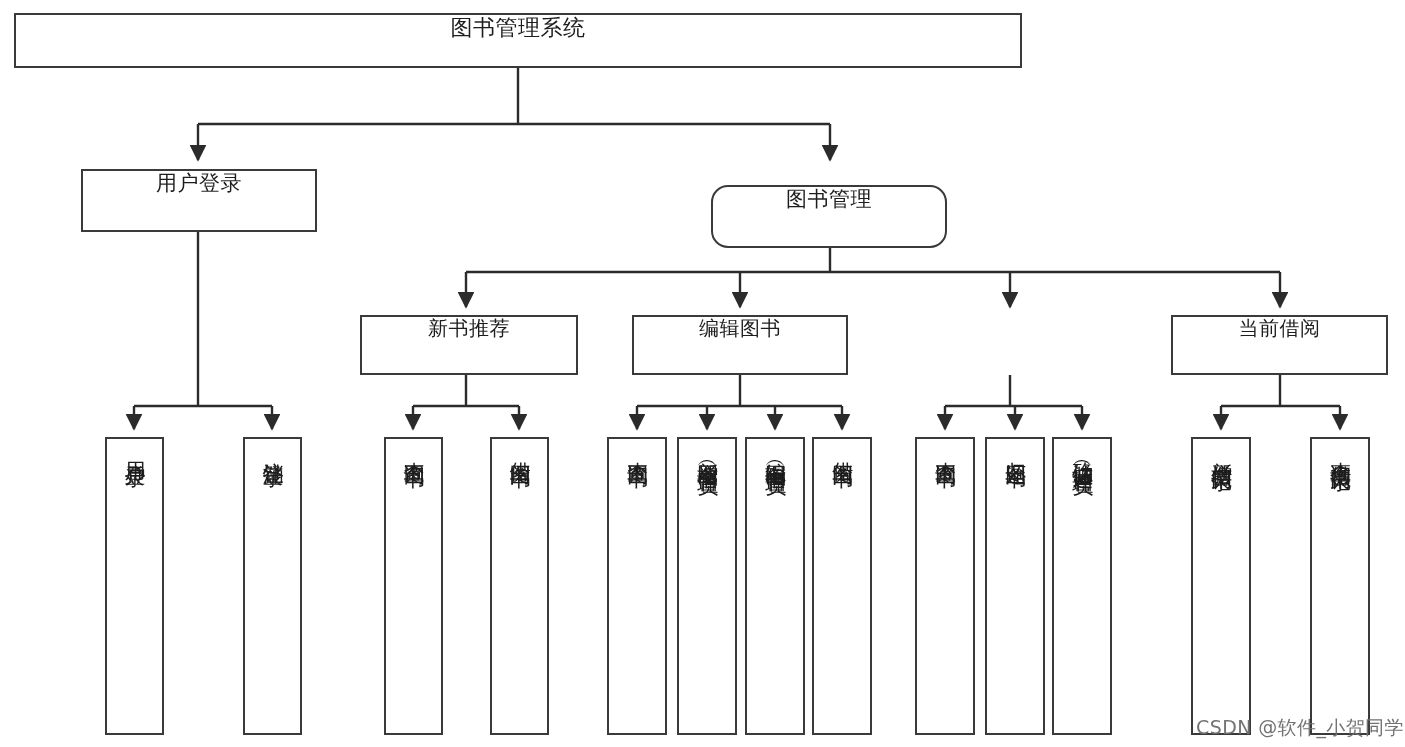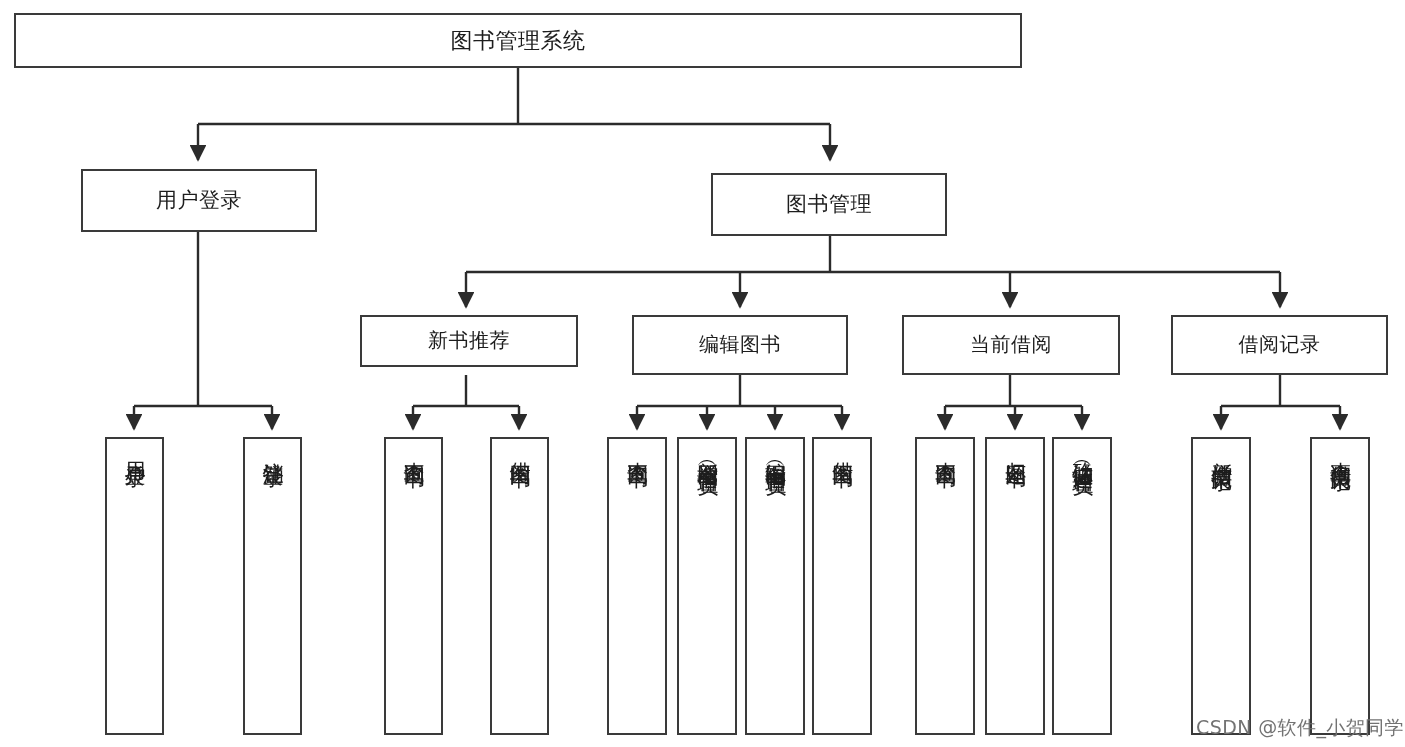--- a/index.html
+++ b/index.html
@@ -24,21 +24,21 @@
     top: 0;
     width: 1405px;
     height: 747px;
   }
   .node {
     position: absolute;
     box-sizing: border-box;
     background: #ffffff;
     border: 2px solid #3a3a3a;
     display: flex;
-    align-items: center;
+    align-items: flex-start;
     justify-content: center;
     color: #1d1d1d;
   }
   .node-label {
     display: block;
     text-align: center;
     line-height: 1.18;
     letter-spacing: 0.5px;
   }
   .node-root .node-label {
@@ -125,35 +125,32 @@
     </g>
   </svg>
 
   <div class="node node-root" style="left:14px; top:13px; width:1008px; height:55px;">
     <span class="node-label">图书管理系统</span>
   </div>
 
   <div class="node node-branch" style="left:81px; top:169px; width:236px; height:63px;">
     <span class="node-label">用户登录</span>
   </div>
-  <div class="node node-branch" style="left:711px; top:173px; width:236px; height:63px;">
+  <div class="node node-branch" style="left:711px; top:185px; width:236px; height:63px;border-radius:17px;">
     <span class="node-label">图书管理</span>
   </div>
 
-  <div class="node node-sub" style="left:360px; top:315px; width:218px; height:52px;">
+  <div class="node node-sub" style="left:360px; top:315px; width:218px; height:60px;">
     <span class="node-label">新书推荐</span>
   </div>
   <div class="node node-sub" style="left:632px; top:315px; width:216px; height:60px;">
     <span class="node-label">编辑图书</span>
   </div>
-  <div class="node node-sub" style="left:902px; top:315px; width:218px; height:60px;">
+  <div class="node node-sub" style="left:1171px; top:315px; width:217px; height:60px;">
     <span class="node-label">当前借阅</span>
-  </div>
-  <div class="node node-sub" style="left:1171px; top:315px; width:217px; height:60px;">
-    <span class="node-label">借阅记录</span>
   </div>
 
   <div class="node node-leaf" style="left:105px; top:437px; width:59px; height:298px;">
     <span class="node-label">用户登录</span>
   </div>
   <div class="node node-leaf" style="left:243px; top:437px; width:59px; height:298px;">
     <span class="node-label">注销登录</span>
   </div>
 
   <div class="node node-leaf" style="left:384px; top:437px; width:59px; height:298px;">

